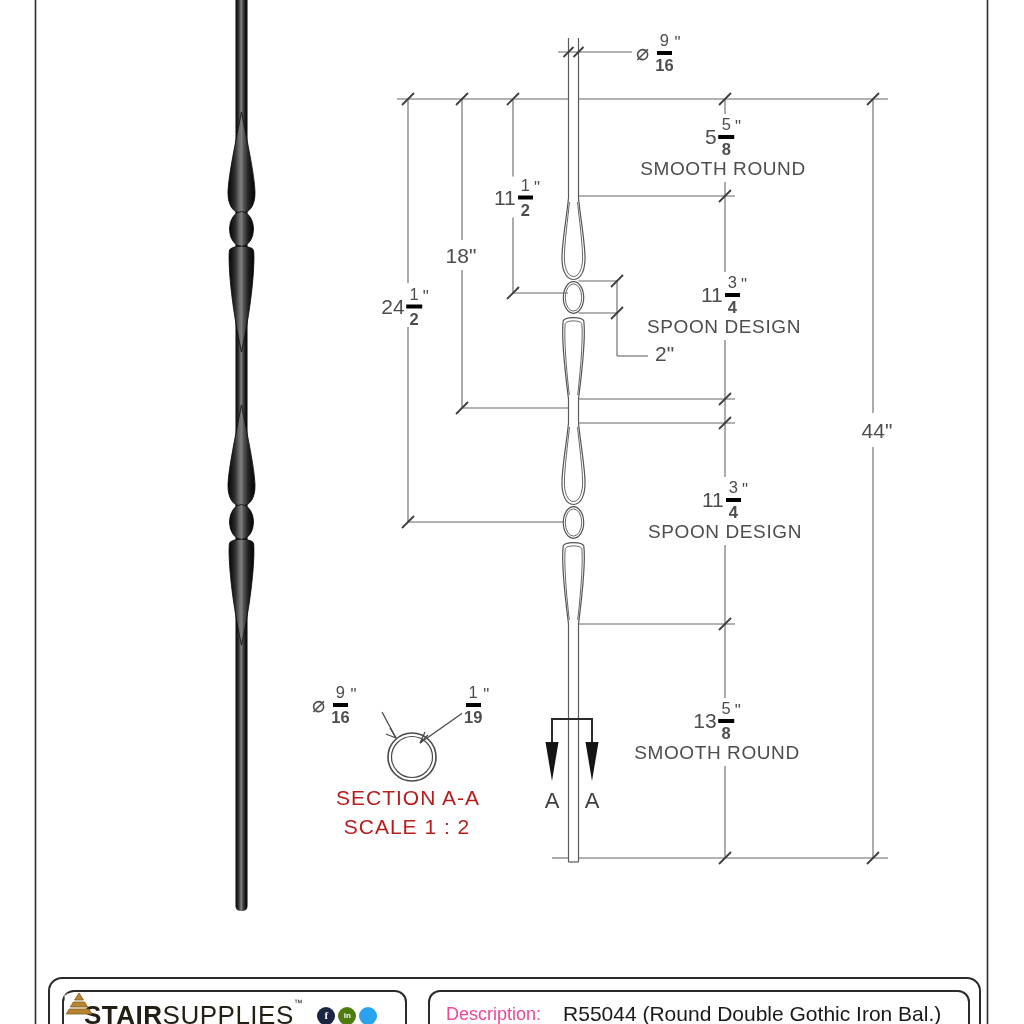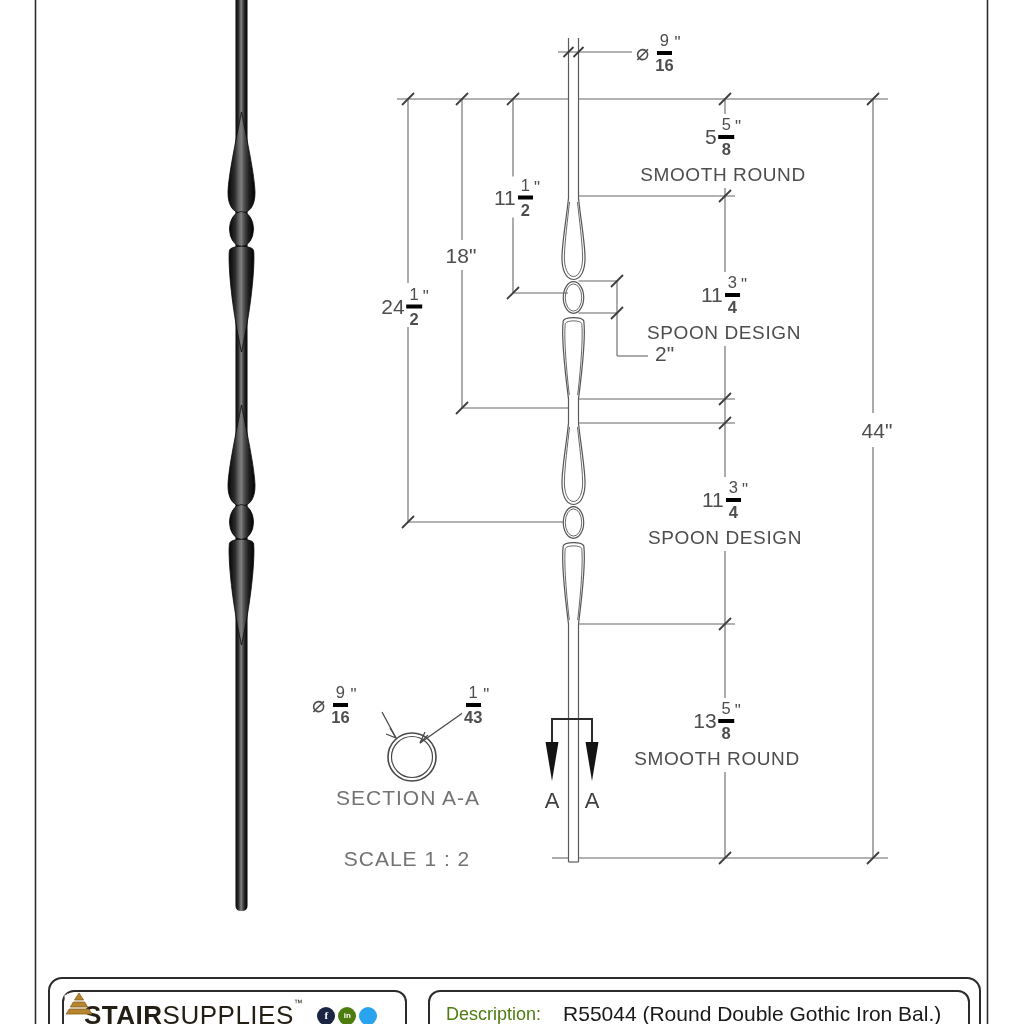--- a/index.html
+++ b/index.html
@@ -21,40 +21,40 @@
     line-height:1;font-size:16.5px;margin-left:2px;}
   .frac .num{padding:0 3px 2px;border-bottom:4px solid #000;}
   .frac .den{padding-top:2px;font-weight:bold;}
   .unit{font-size:17px;transform:translateY(-10px);margin-left:1px;}
   .prefix{margin-right:4px;font-size:22px;}
   .seggroup{
     position:absolute;display:flex;flex-direction:column;align-items:center;
     transform:translateX(-50%);color:#4d4d4d;background:#fff;padding:2px 6px;
   }
   .dimrow{display:flex;align-items:center;font-size:21px;line-height:1;}
-  .seglabel{font-size:19px;letter-spacing:.6px;margin-top:7px;white-space:nowrap;}
-  .sectxt{position:absolute;transform:translateX(-50%);color:#737373;
+  .seglabel{font-size:19px;letter-spacing:.6px;margin-top:1px;white-space:nowrap;}
+  .sectxt{position:absolute;transform:translateX(-50%);color:#b91c1c;
     font-size:21px;letter-spacing:1px;white-space:nowrap;background:#fff;}
   .arrowlabel{position:absolute;transform:translateX(-50%);color:#3f3f3f;
     font-size:22px;}
   
   .tb-outer{position:absolute;left:48px;top:977px;width:929px;height:70px;
     border:2px solid #2b2b2b;border-radius:14px;background:#fff;}
   .tb-box{position:absolute;border:2px solid #2b2b2b;border-radius:12px;background:#fff;}
   .tb-logo{left:62px;top:990px;width:341px;height:60px;display:flex;align-items:flex-start;}
   .tb-desc{left:428px;top:990px;width:538px;height:60px;}
   .logo-row{display:flex;align-items:center;margin:8px 0 0 14px;}
   .brand{font-size:26px;color:#241f15;letter-spacing:.5px;margin-left:6px;white-space:nowrap;}
   .brand b{font-weight:700;}
   .tm{font-size:9px;vertical-align:top;position:relative;top:-2px;}
   .social{display:flex;gap:3px;margin-left:14px;}
   .sicon{width:18px;height:18px;border-radius:50%;display:flex;align-items:center;
     justify-content:center;color:#fff;font-weight:bold;font-size:11px;line-height:1;}
   .desc-row{display:flex;align-items:center;margin:10px 0 0 16px;}
-  .desc-label{font-size:18px;color:#4d7c0f;}
+  .desc-label{font-size:18px;color:#ec4899;}
   .desc-value{font-size:21px;color:#1a1a1a;margin-left:22px;white-space:nowrap;}
 </style>
 </head>
 <body>
 
 <svg width="1024" height="1024" viewBox="0 0 1024 1024">
   <g>
     <line x1="35.5" y1="0" x2="35.5" y2="1024" stroke="#2e2e2e" stroke-width="1.6"></line>
     <line x1="987.5" y1="0" x2="987.5" y2="1024" stroke="#2e2e2e" stroke-width="1.6"></line>
   </g>
@@ -270,26 +270,26 @@
   <span class="prefix">⌀</span>
   <span class="frac">
       <span class="num">9</span>
       <span class="den">16</span>
     </span>
   <span class="unit">"</span>
 </div>
 <div class="dim" style="left:462px;top:684px;">
   <span class="frac" style="margin-left:0;">
       <span class="num">1</span>
-      <span class="den">43</span>
+      <span class="den">19</span>
     </span>
   <span class="unit">"</span>
 </div>
 <div class="sectxt" style="left:408px;top:786px;">SECTION A-A</div>
-<div class="sectxt" style="left:407px;top:815px;margin-top:32px;">SCALE 1 : 2</div>
+<div class="sectxt" style="left:407px;top:815px;">SCALE 1 : 2</div>
 <div class="arrowlabel" style="left:552px;top:788px;">A</div>
 <div class="arrowlabel" style="left:592px;top:788px;">A</div>
 
 <div class="tb-outer"></div>
 
 <div class="tb-box tb-logo">
   <div class="logo-row">
     <svg width="30" height="24" viewBox="0 0 30 24">
       <polygon points="15,1 19.5,8 10.5,8" fill="#b5852f" stroke="#8a5d1a" stroke-width="0.8"></polygon>
       <polygon points="9.3,10 20.7,10 23.6,15 6.4,15" fill="#b5852f" stroke="#8a5d1a" stroke-width="0.8"></polygon>

